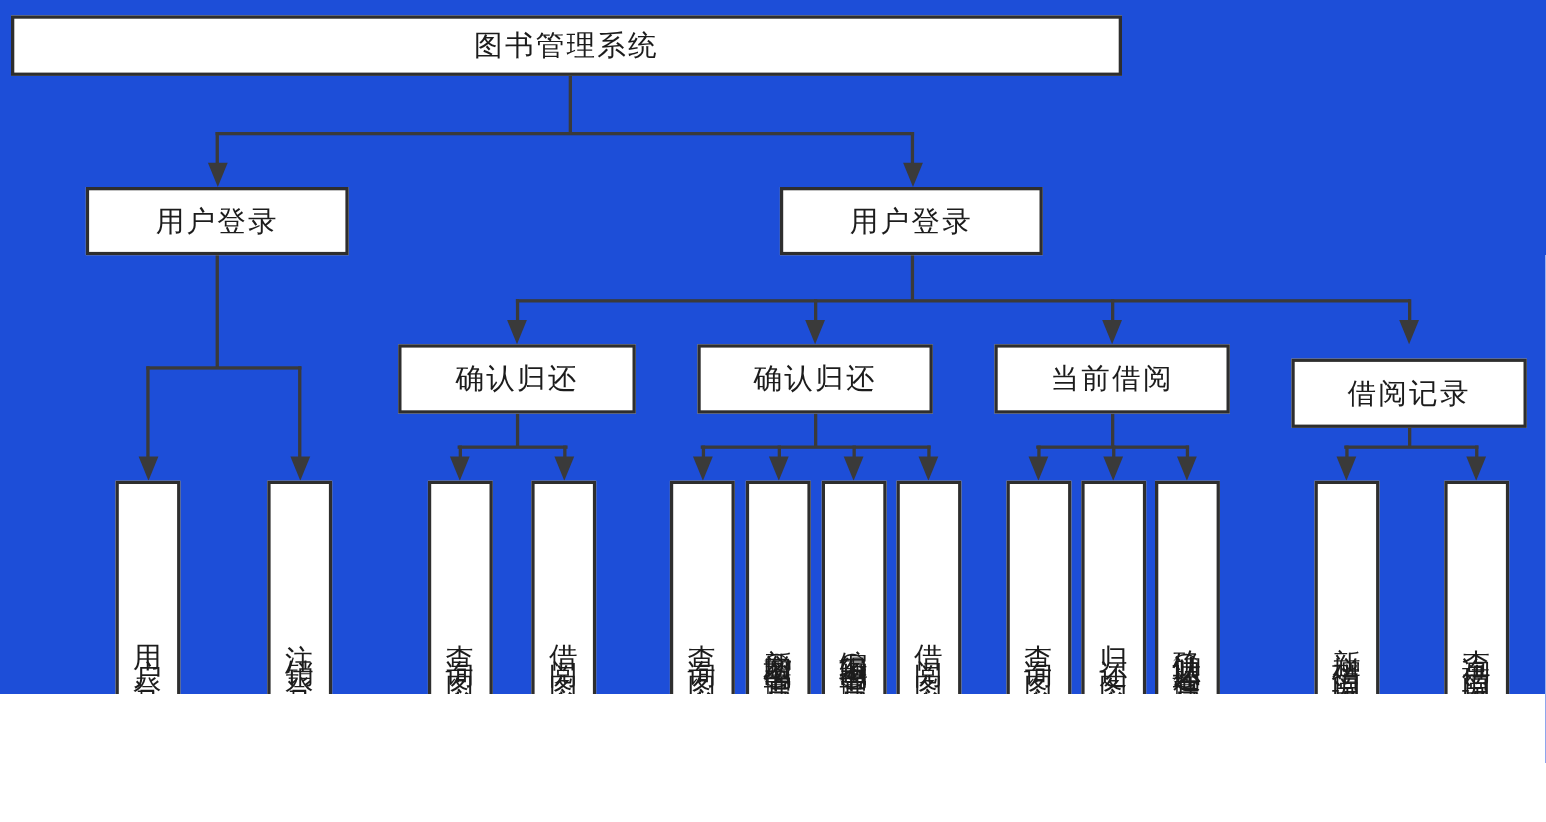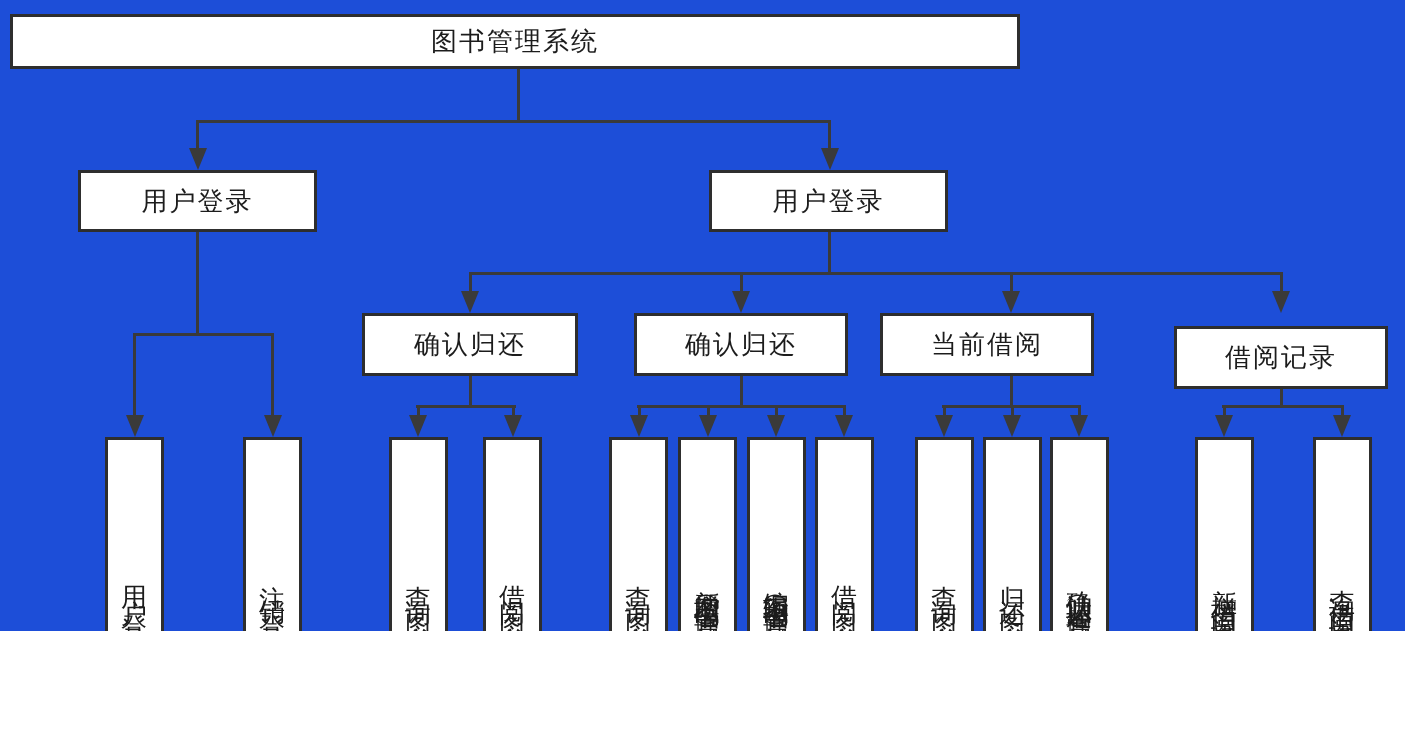--- a/index.html
+++ b/index.html
@@ -71,21 +71,21 @@
   <div class="arrow" style="left:1002px;top:291px"></div>
   <div class="line" style="left:1280px;top:272px;width:3px;height:20px"></div>
   <div class="arrow" style="left:1272px;top:291px"></div>
 
   <div class="box hbox" style="left:362px;top:313px;width:216px;height:63px">
     <span>确认归还</span>
   </div>
   <div class="box hbox" style="left:634px;top:313px;width:214px;height:63px">
     <span>确认归还</span>
   </div>
-  <div class="box hbox" style="left:880px;top:313px;width:214px;height:63px">
+  <div class="box hbox" style="left:904px;top:313px;width:214px;height:63px">
     <span>当前借阅</span>
   </div>
   <div class="box hbox" style="left:1174px;top:326px;width:214px;height:63px">
     <span>借阅记录</span>
   </div>
 
   <div class="line" style="left:469px;top:376px;width:3px;height:31px"></div>
   <div class="line" style="left:416px;top:405px;width:100px;height:3px"></div>
   <div class="line" style="left:417px;top:405px;width:3px;height:12px"></div>
   <div class="arrow" style="left:409px;top:415px"></div>

